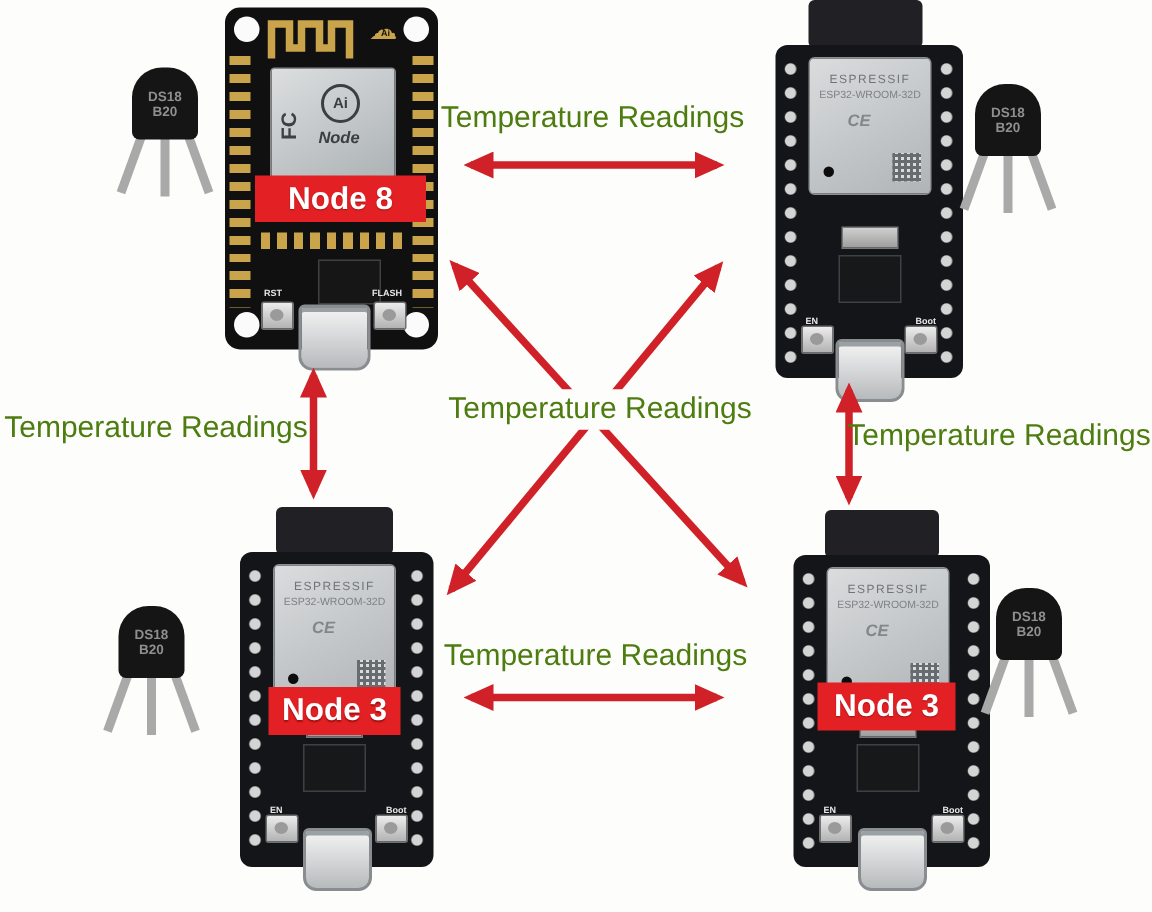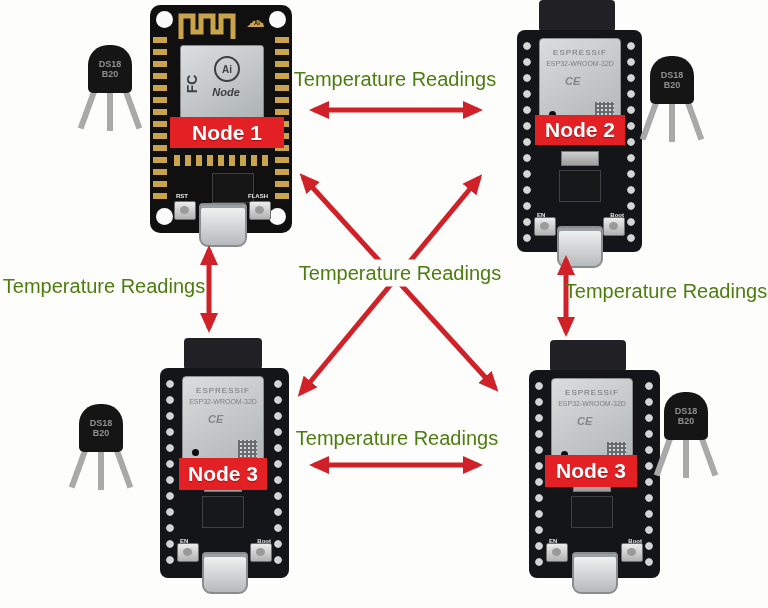--- a/index.html
+++ b/index.html
@@ -132,21 +132,21 @@
     </svg>
     <span class="cloud">☁</span>
     <span class="cloud-ai">Ai</span>
     <div class="pinstrip left"></div>
     <div class="pinstrip right"></div>
     <div class="shield12">
       <div class="fc-mark">FC</div>
       <div class="ai-badge">Ai</div>
       <div class="wifi-txt">Node</div>
     </div>
-    <div class="banner" style="left:20px;top:112px;width:114px;height:31px">Node 1</div>
+    <div class="banner" style="left:20px;top:112px;width:114px;height:31px">Node 8</div>
     <div class="pad-row"></div>
     <div class="chip"></div>
     <div class="btn-label rst">RST</div>
     <div class="btn-label flash">FLASH</div>
     <div class="mbtn rst"></div>
     <div class="mbtn flash"></div>
     <div class="usb"></div>
   </div>
 
   <div class="esp32" style="left:505px;top:0;width:125px;height:252px">
@@ -154,21 +154,20 @@
     <div class="pcb" style="height:222px"></div>
     <div class="pinholes left"></div>
     <div class="pinholes right"></div>
     <div class="shield32">
       <div class="brand">ESPRESSIF</div>
       <div class="module">ESP32-WROOM-32D</div>
       <div class="ce-mark">CE</div>
       <div class="qr"></div>
       <div class="bdot"></div>
     </div>
-    <div class="banner" style="left:18px;top:115px;width:90px;height:30px">Node 2</div>
     <div class="reg"></div>
     <div class="chip32"></div>
     <div class="btn-label en">EN</div>
     <div class="btn-label boot">Boot</div>
     <div class="mbtn en"></div>
     <div class="mbtn boot"></div>
     <div class="usb32"></div>
   </div>
 
   <div class="esp32" style="left:148px;top:338px;width:129px;height:240px">

